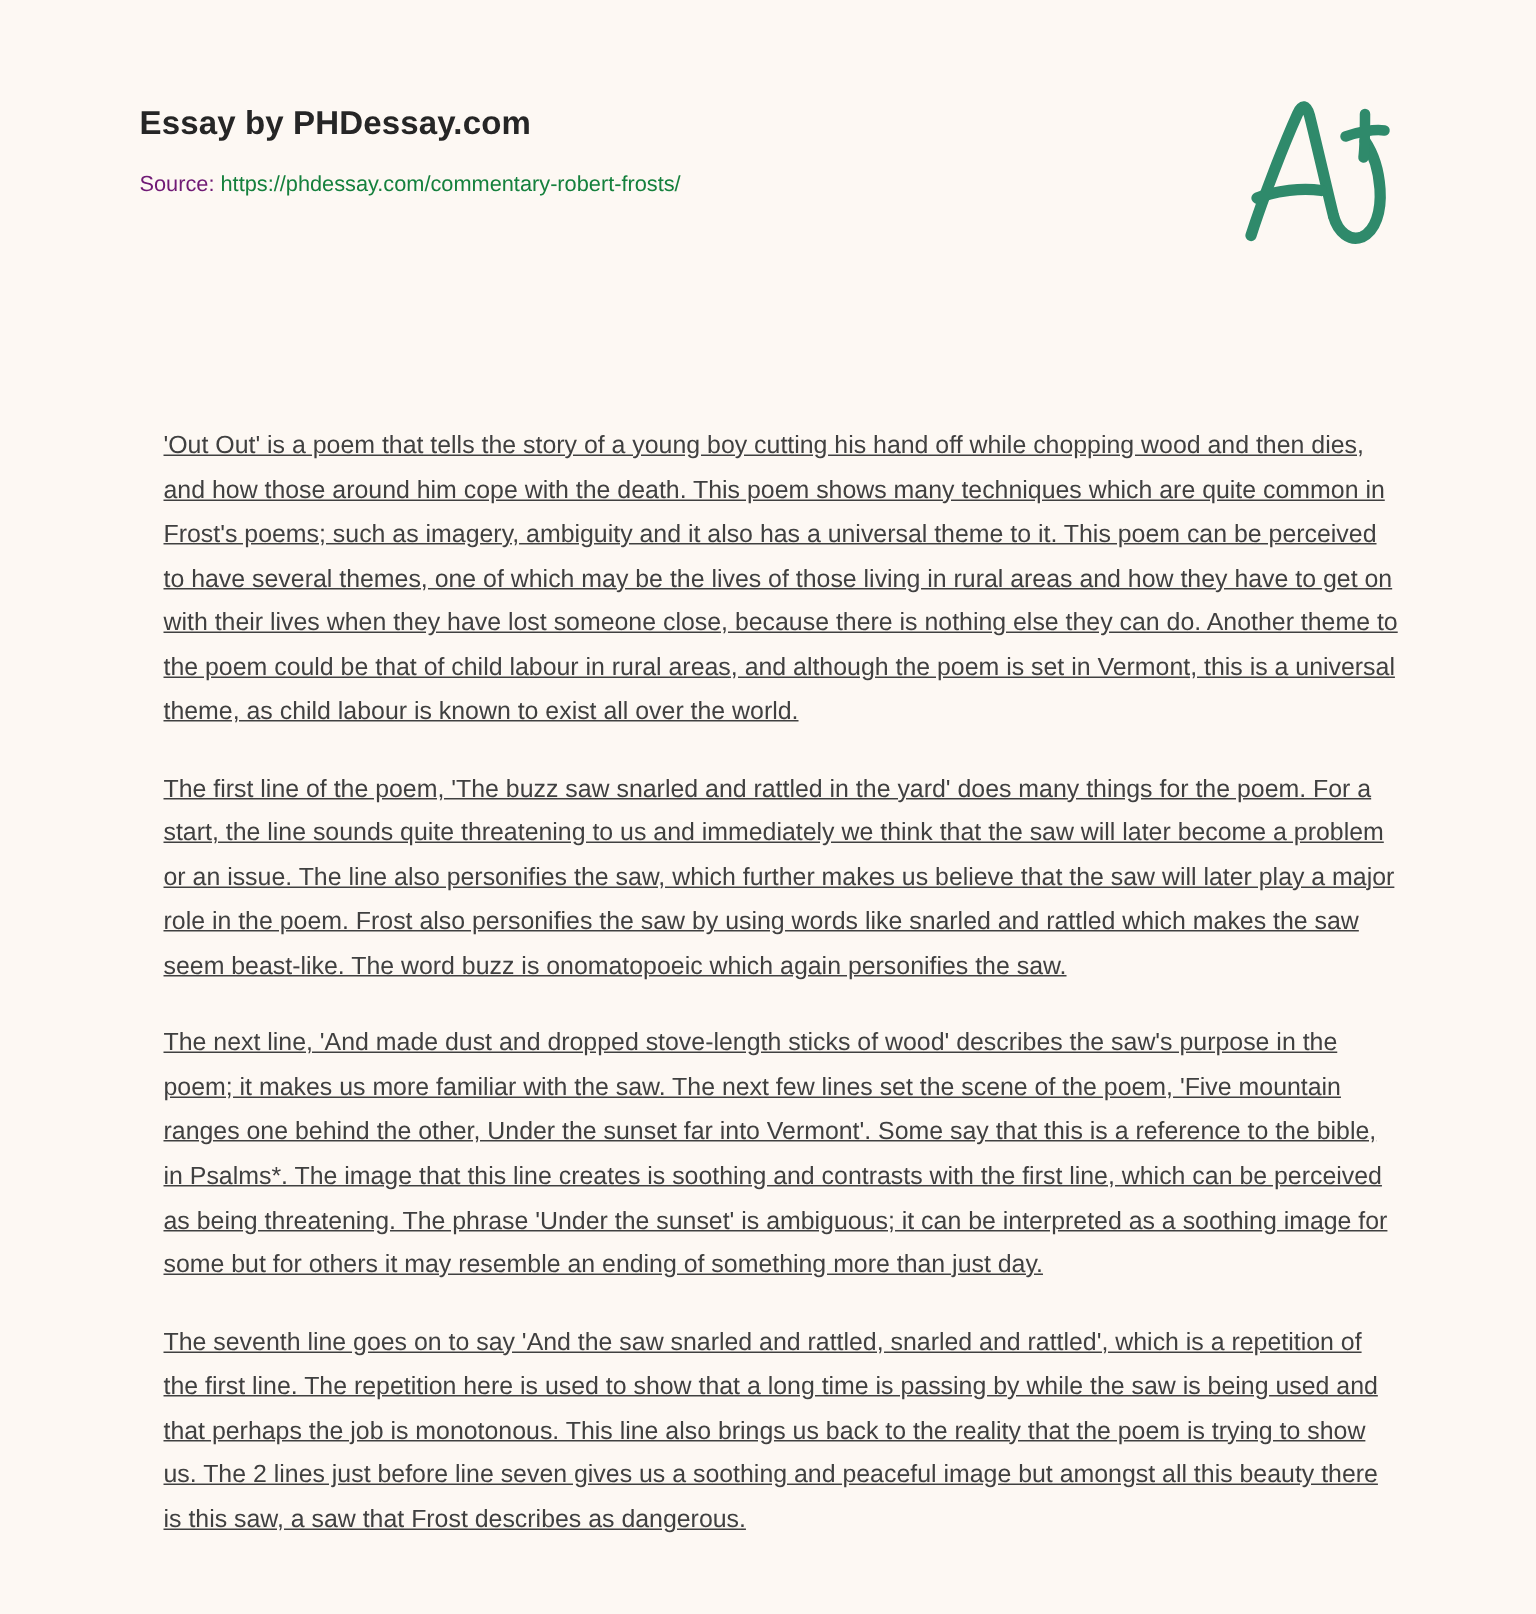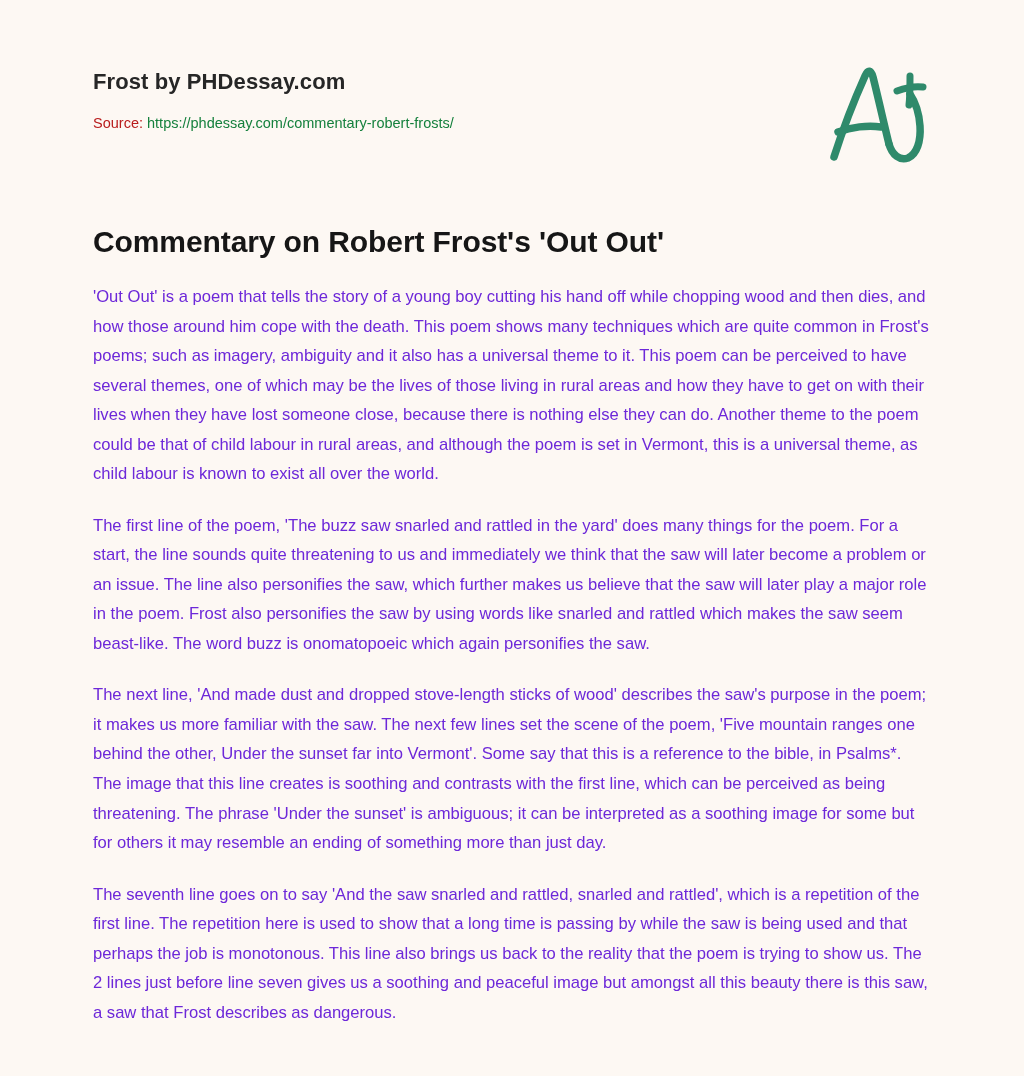--- a/index.html
+++ b/index.html
@@ -38,21 +38,21 @@
     margin: 0;
   }
   .source-line {
     margin: 18px 0 0 0;
     font-size: 14.5px;
     line-height: 1.3;
     color: #8a8783;
     white-space: nowrap;
   }
   .source-label {
-    color: #b91c1c;
+    color: #701a75;
   }
   .source-url {
     color: #15803d;
     text-decoration: none;
   }
 
   
   .logo {
     position: absolute;
     left: 818px;
@@ -81,54 +81,54 @@
   }
 
   
   .body-copy {
     position: absolute;
     left: 93px;
     top: 282px;
     width: 840px;
   }
   .body-copy p {
-    margin: 0 0 22px 0;
+    margin: 0 0 22px 16px;
     font-size: 16.6px;
     line-height: 1.78;
-    color: #6d28d9;
+    color: #404040;
     text-align: left;
+    text-decoration: underline;
   }
   .body-copy p:last-child {
     margin-bottom: 0;
   }
 </style>
 </head>
 <body>
 
 <div class="page">
 
   <div class="header">
-    <div class="brand-line">Frost by PHDessay.com</div>
+    <div class="brand-line">Essay by PHDessay.com</div>
     <div class="source-line">
       <span class="source-label">Source:</span>
       <span class="source-url">https://phdessay.com/commentary-robert-frosts/</span>
     </div>
   </div>
 
   <div class="logo">
     <svg viewBox="0 0 120 110" xmlns="http://www.w3.org/2000/svg" fill="none" stroke="#2f8a6b" stroke-linecap="round" stroke-linejoin="round">
       <path d="M16 99 C24 74, 38 38, 47 18 C50 11, 53 12, 55 19 C60 39, 67 70, 71 86" stroke-width="7.5"></path>
       <path d="M20 74 C33 69, 50 67, 63 69" stroke-width="7.5"></path>
       <path d="M71 86 C74 97, 82 103, 90 100 C99 96, 103 83, 102 68 C101 53, 96 42, 92 36" stroke-width="7.5"></path>
       <path d="M79 33 C87 30, 98 28, 105 29" stroke-width="7"></path>
       <path d="M92 18 C92 27, 92 39, 91 47" stroke-width="7"></path>
     </svg>
   </div>
 
-  <h1 class="doc-title">Commentary on Robert Frost's 'Out Out'</h1>
 
   <div class="body-copy">
     <p>'Out Out' is a poem that tells the story of a young boy cutting his hand off while chopping wood and then dies, and how those around him cope with the death. This poem shows many techniques which are quite common in Frost's poems; such as imagery, ambiguity and it also has a universal theme to it. This poem can be perceived to have several themes, one of which may be the lives of those living in rural areas and how they have to get on with their lives when they have lost someone close, because there is nothing else they can do. Another theme to the poem could be that of child labour in rural areas, and although the poem is set in Vermont, this is a universal theme, as child labour is known to exist all over the world.</p>
     <p>The first line of the poem, 'The buzz saw snarled and rattled in the yard' does many things for the poem. For a start, the line sounds quite threatening to us and immediately we think that the saw will later become a problem or an issue. The line also personifies the saw, which further makes us believe that the saw will later play a major role in the poem. Frost also personifies the saw by using words like snarled and rattled which makes the saw seem beast-like. The word buzz is onomatopoeic which again personifies the saw.</p>
     <p>The next line, 'And made dust and dropped stove-length sticks of wood' describes the saw's purpose in the poem; it makes us more familiar with the saw. The next few lines set the scene of the poem, 'Five mountain ranges one behind the other, Under the sunset far into Vermont'. Some say that this is a reference to the bible, in Psalms*. The image that this line creates is soothing and contrasts with the first line, which can be perceived as being threatening. The phrase 'Under the sunset' is ambiguous; it can be interpreted as a soothing image for some but for others it may resemble an ending of something more than just day.</p>
     <p>The seventh line goes on to say 'And the saw snarled and rattled, snarled and rattled', which is a repetition of the first line. The repetition here is used to show that a long time is passing by while the saw is being used and that perhaps the job is monotonous. This line also brings us back to the reality that the poem is trying to show us. The 2 lines just before line seven gives us a soothing and peaceful image but amongst all this beauty there is this saw, a saw that Frost describes as dangerous.</p>
 
   </div>
 
 </div>

